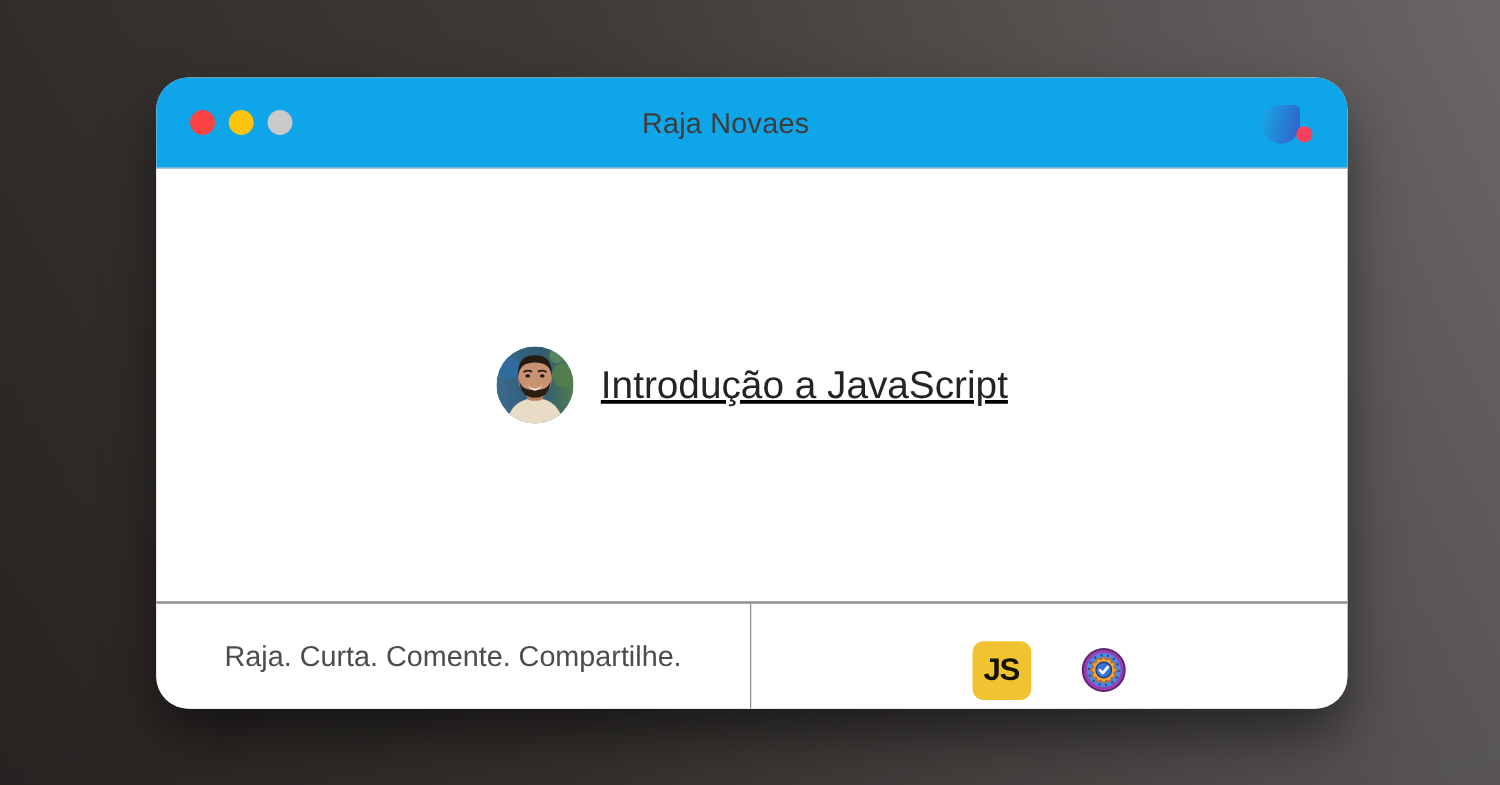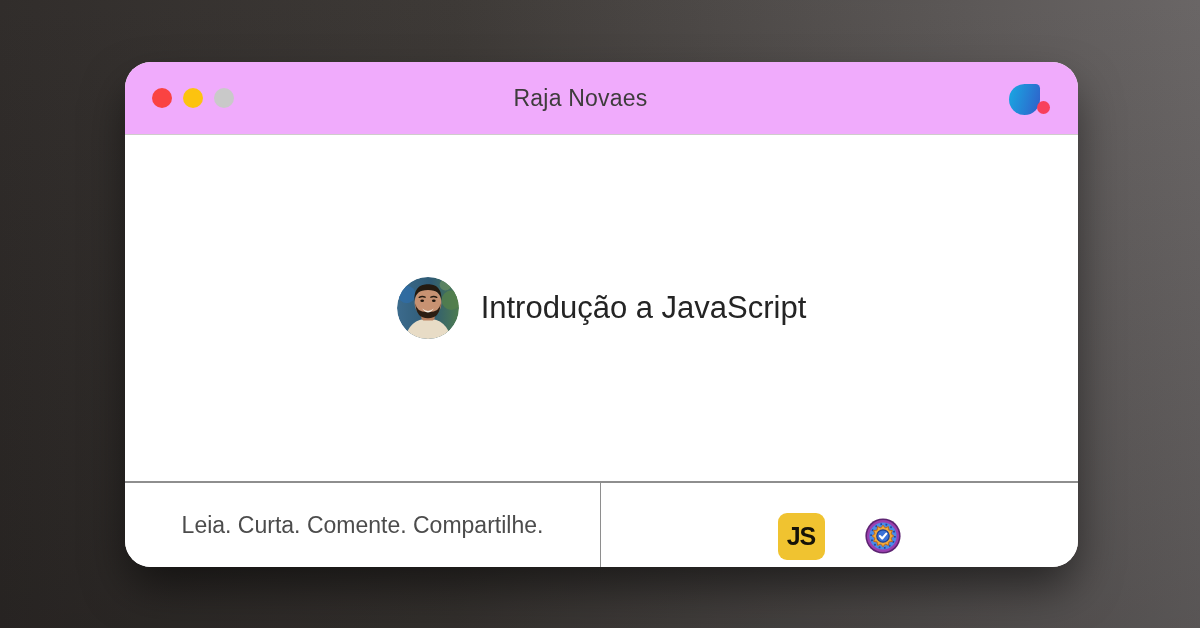--- a/index.html
+++ b/index.html
@@ -18,21 +18,21 @@
   .window{
     position:absolute;left:125px;top:62px;width:953px;height:505px;
     background:#ffffff;border-radius:26px;
     box-shadow:0 22px 45px -4px rgba(0,0,0,0.55);
     display:flex;flex-direction:column;overflow:hidden;
   }
 
   
   .titlebar{
     height:72px;flex:0 0 72px;position:relative;
-    background:#f0abfc;border-bottom:1px solid #cfcccb;
+    background:#0ea5e9;border-bottom:1px solid #cfcccb;
     display:flex;align-items:center;justify-content:center;
   }
   .traffic{position:absolute;left:27px;top:0;height:72px;display:flex;align-items:center;gap:11px;}
   .tl{width:20px;height:20px;border-radius:50%;}
   .tl.red{background:#fa4342;}
   .tl.yellow{background:#fcc30f;}
   .tl.gray{background:#c9c9c9;}
   .window-title{
     font-size:23px;color:#3e3c3c;letter-spacing:0.2px;
     transform:translateX(-21px);
@@ -43,21 +43,21 @@
     background:linear-gradient(105deg,#1ba2e0 10%,#2e66cc 90%);
     border-radius:50% 14% 50% 50%;
   }
   .dio-dot{
     position:absolute;right:0;top:17px;width:13px;height:13px;
     background:#f8405c;border-radius:50%;
   }
 
   
   .content{flex:1 1 auto;display:flex;align-items:center;justify-content:center;background:#ffffff;}
-  .post{display:flex;align-items:center;gap:22px;}
+  .post{display:flex;align-items:center;gap:22px;text-decoration:underline;}
   .avatar{width:62px;height:62px;border-radius:50%;overflow:hidden;flex:0 0 62px;}
   .avatar svg{display:block;}
   .post-text{display:flex;flex-direction:column;}
   .post-title{font-size:31px;line-height:36px;color:#242424;}
   .post-date{font-size:15.5px;line-height:20px;color:#8c8c8c;margin-top:5px;}
 
   
   .footer{flex:0 0 84px;height:84px;border-top:2px solid #8e8e8e;display:flex;background:#ffffff;}
   .footer-left{
     width:475px;flex:0 0 475px;border-right:1px solid #8e8e8e;
@@ -124,21 +124,21 @@
           </svg>
         </div>
         <div class="post-text">
           <div class="post-title">Introdução a JavaScript</div>
         </div>
       </div>
     </div>
 
     <div class="footer">
       <div class="footer-left">
-        <span class="tagline">Leia. Curta. Comente. Compartilhe.</span>
+        <span class="tagline">Raja. Curta. Comente. Compartilhe.</span>
       </div>
       <div class="footer-right">
         <div class="js-badge">JS</div>
         <div class="ach-badge">
           <svg width="38" height="38" viewBox="0 0 38 38">
             <circle cx="19" cy="19" r="17.6" fill="#5d2472"></circle>
             <circle cx="19" cy="19" r="16" fill="#9b3fb0"></circle>
             <circle cx="19" cy="19" r="13.6" fill="#4a8ce8"></circle>
             <circle cx="19" cy="19" r="11.9" fill="none" stroke="#24479e" stroke-width="1.7" stroke-dasharray="1.7 3.6"></circle>
             <polygon points="29.8,19 27.11,21.17 28.35,24.4 24.94,24.94 24.4,28.35 21.17,27.11 19,29.8 16.83,27.11 13.6,28.35 13.06,24.94 9.65,24.4 10.89,21.17 8.2,19 10.89,16.83 9.65,13.6 13.06,13.06 13.6,9.65 16.83,10.89 19,8.2 21.17,10.89 24.4,9.65 24.94,13.06 28.35,13.6 27.11,16.83" fill="#f2a838" stroke="#c06a18" stroke-width="1"></polygon>

